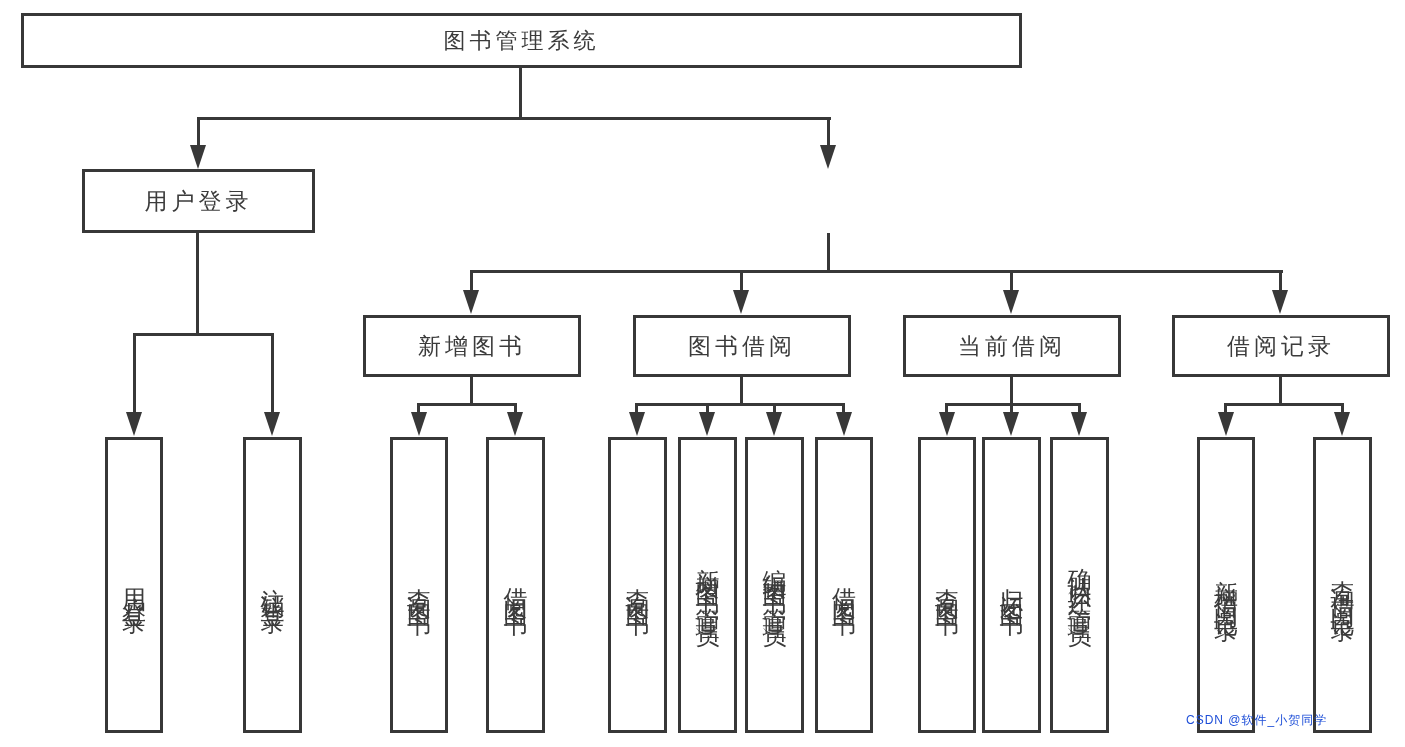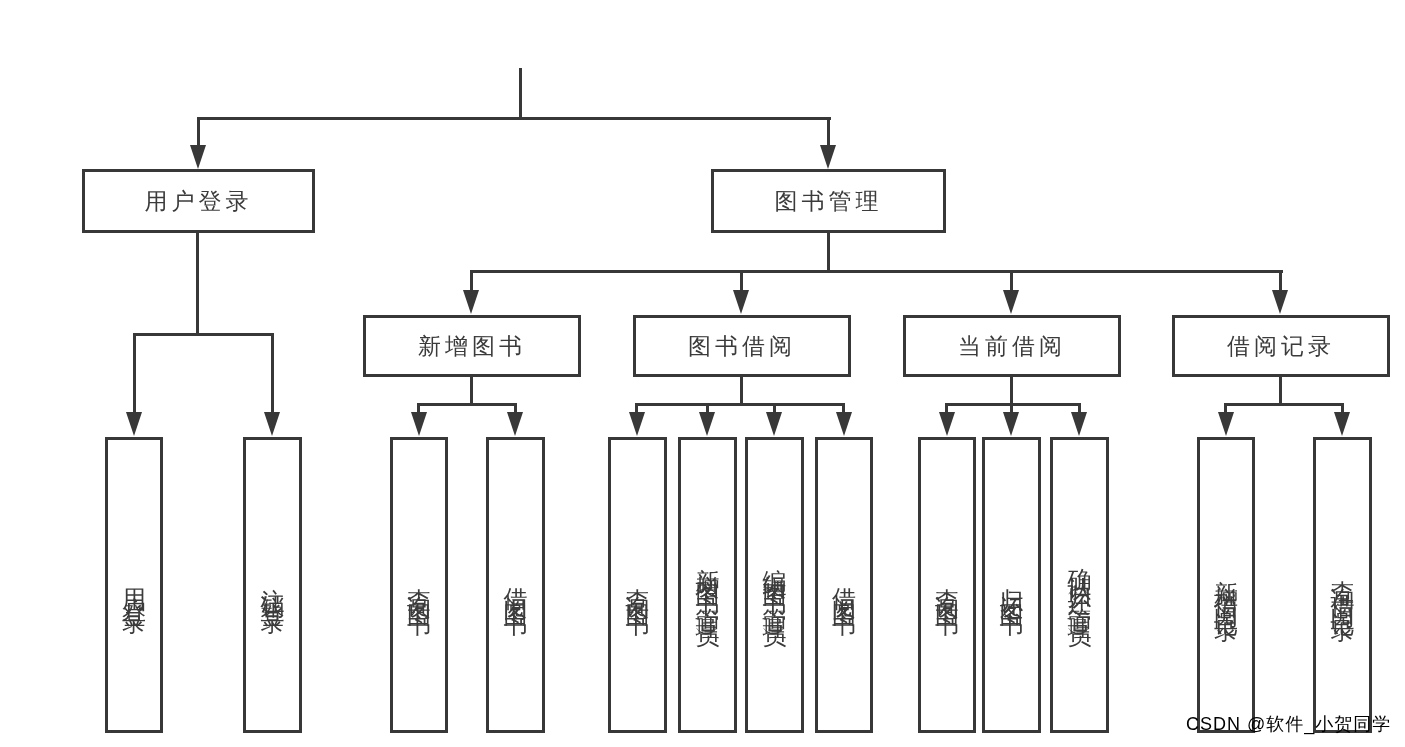--- a/index.html
+++ b/index.html
@@ -53,45 +53,45 @@
     position: absolute;
     width: 0; height: 0;
     border-left: 8px solid transparent;
     border-right: 8px solid transparent;
     border-top: 24px solid #383838;
   }
   .watermark {
     position: absolute;
     left: 1186px;
     top: 712px;
-    font-size: 18px;
-    color: #000000;
+    font-size: 12px;
+    color: #1d4ed8;
     letter-spacing: 1px;
     white-space: nowrap;
     z-index: 10;
   }
 </style>
 </head>
 <body>
 
 <div class="canvas">
 
+  <div class="box root" style="left:21px; top:13px; width:1001px; height:55px;">
+    <span>图书管理系统</span>
+  </div>
 
   <div class="ln v" style="left:519px; top:68px;  height:52px;"></div>
   <div class="ln h" style="left:197px; top:117px; width:634px;"></div>
   <div class="ln v" style="left:197px; top:117px; height:31px;"></div>
   <div class="arrow" style="left:190px; top:145px;"></div>
   <div class="ln v" style="left:827px; top:117px; height:31px;"></div>
   <div class="arrow" style="left:820px; top:145px;"></div>
 
   <div class="box" style="left:82px; top:169px; width:233px; height:64px;">
     <span>用户登录</span>
-  </div>
-  <div class="box" style="left:711px; top:169px; width:235px; height:64px;">
-    <span>图书管理</span>
   </div>
 
   <div class="ln v" style="left:196px; top:233px; height:103px;"></div>
   <div class="ln h" style="left:133px; top:333px; width:141px;"></div>
   <div class="ln v" style="left:133px; top:333px; height:82px;"></div>
   <div class="arrow" style="left:126px; top:412px;"></div>
   <div class="ln v" style="left:271px; top:333px; height:82px;"></div>
   <div class="arrow" style="left:264px; top:412px;"></div>
 
   <div class="ln v" style="left:827px;  top:233px; height:40px;"></div>

